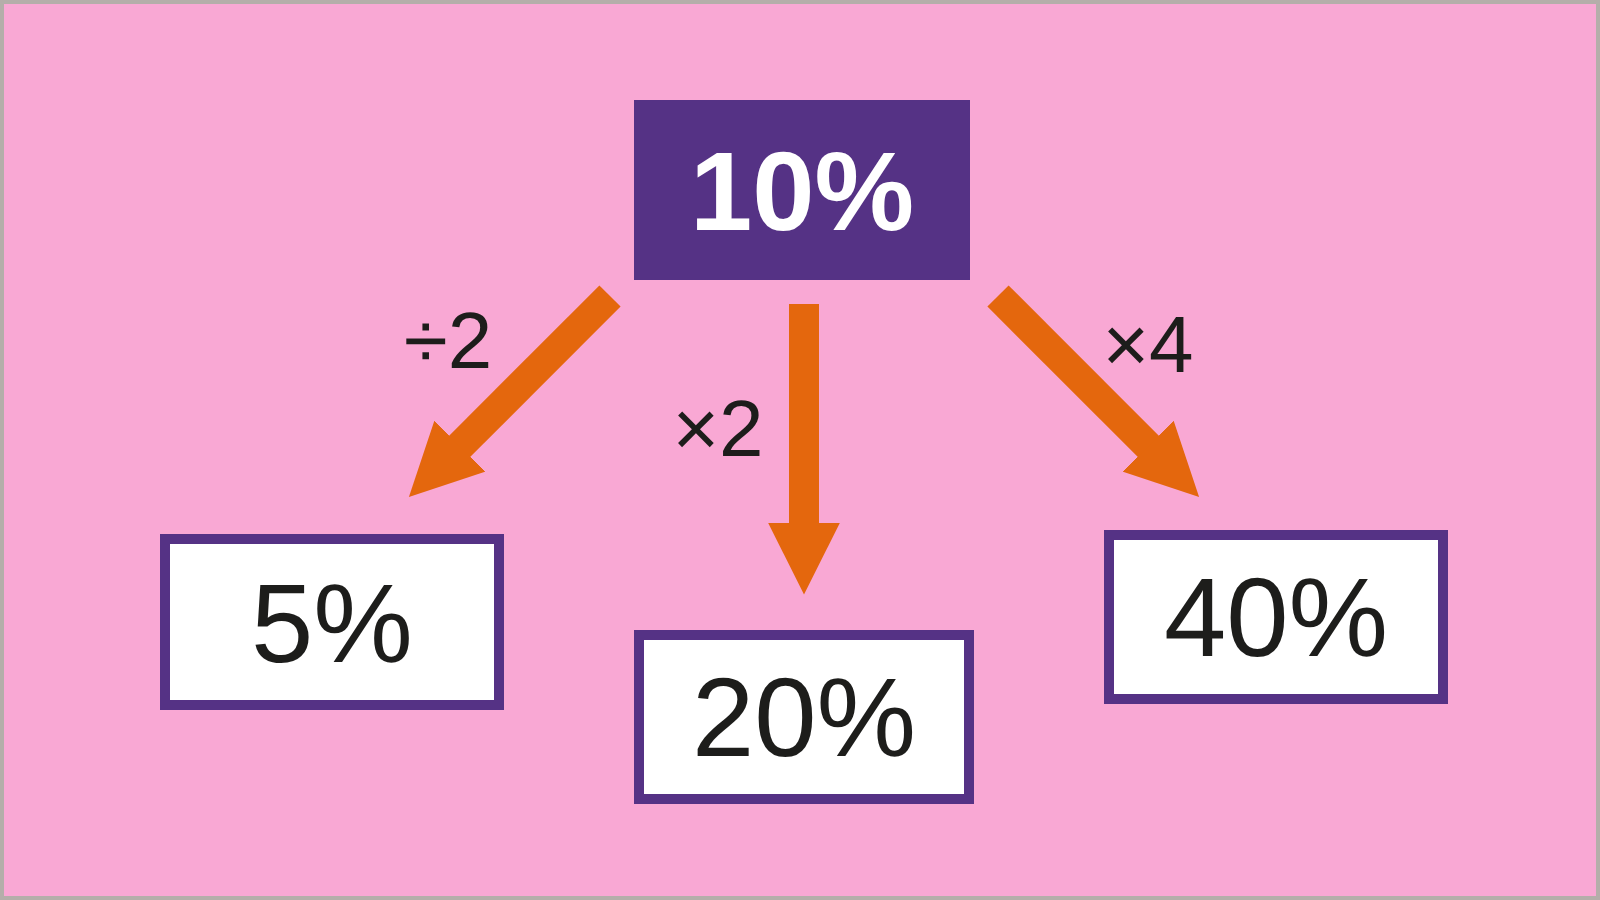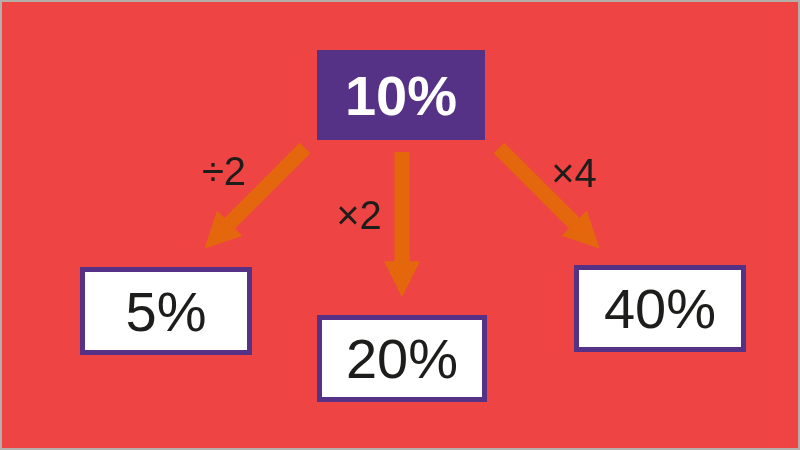--- a/index.html
+++ b/index.html
@@ -1,21 +1,21 @@
 <!DOCTYPE html>
 <html><head>
 <meta charset="utf-8">
 <style>
   * { margin: 0; padding: 0; box-sizing: border-box; }
   html, body { background: #ffffff; }
   .frame {
     position: relative;
     width: 800px;
     height: 450px;
-    background: #ef4444;
+    background: #f9a8d4;
     border: 2px solid #b5aeaa;
     overflow: hidden;
     font-family: "Liberation Sans", sans-serif;
     color: #1d1d1b;
   }
   .arrows {
     position: absolute;
     left: 0; top: 0;
     width: 800px; height: 450px;
     pointer-events: none;
@@ -38,21 +38,21 @@
     border: 5px solid #553285;
     display: flex;
     align-items: center;
     justify-content: center;
     font-size: 56px;
     font-weight: normal;
     color: #1d1d1b;
   }
   .result-0 { left: 78px;  top: 265px; width: 172px; height: 88px; }
   .result-1 { left: 315px; top: 313px; width: 170px; height: 87px; align-items: center; }
-  .result-2 { left: 572px; top: 263px; width: 172px; height: 87px; }
+  .result-2 { left: 550px; top: 263px; width: 172px; height: 87px; }
   .op-label {
     position: absolute;
     width: 84px; height: 50px;
     display: flex;
     align-items: center;
     justify-content: center;
     font-size: 40px;
     color: #1d1d1b;
   }
   .op-0 { left: 180px; top: 144px; }

